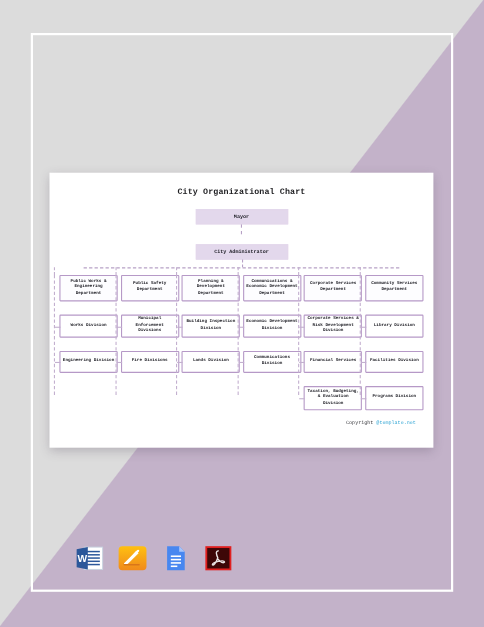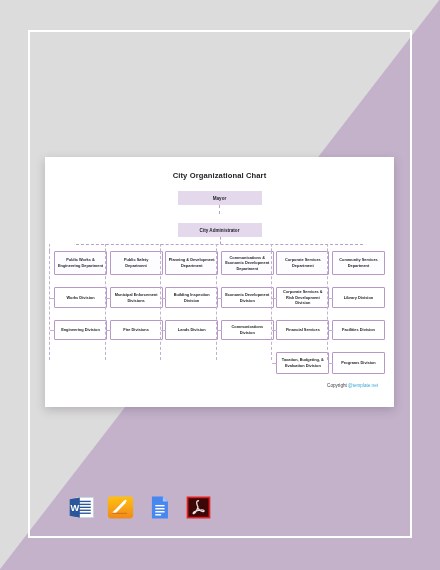--- a/index.html
+++ b/index.html
@@ -47,20 +47,21 @@
   
   #page {
     position: absolute;
     left: 45px;
     top: 157px;
     width: 349px;
     height: 250px;
     background: #ffffff;
     z-index: 2;
     box-shadow: 0 3px 9px rgba(80,70,90,.28);
+    font-family: Liberation Mono, monospace;
   }
 
   #chart-title {
     text-align: center;
     font-size: 7.6px;
     font-weight: bold;
     color: #1f1f22;
     letter-spacing: .1px;
     padding-top: 14px;
   }

